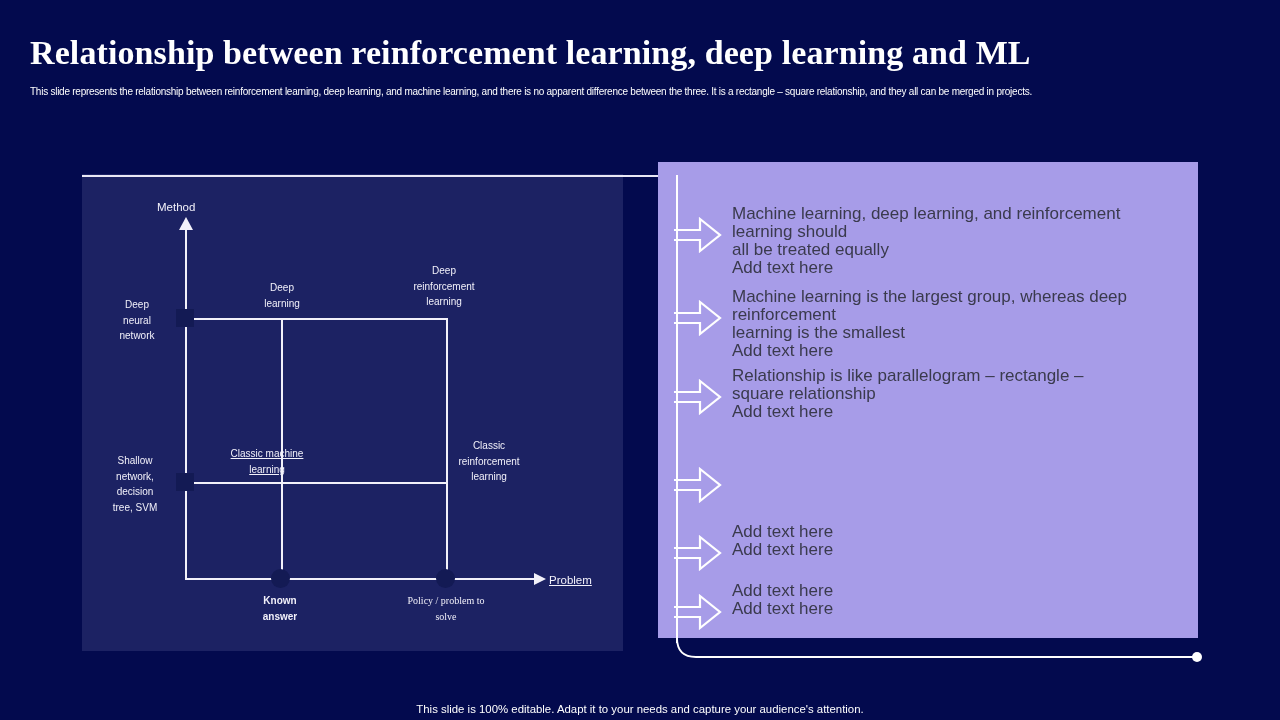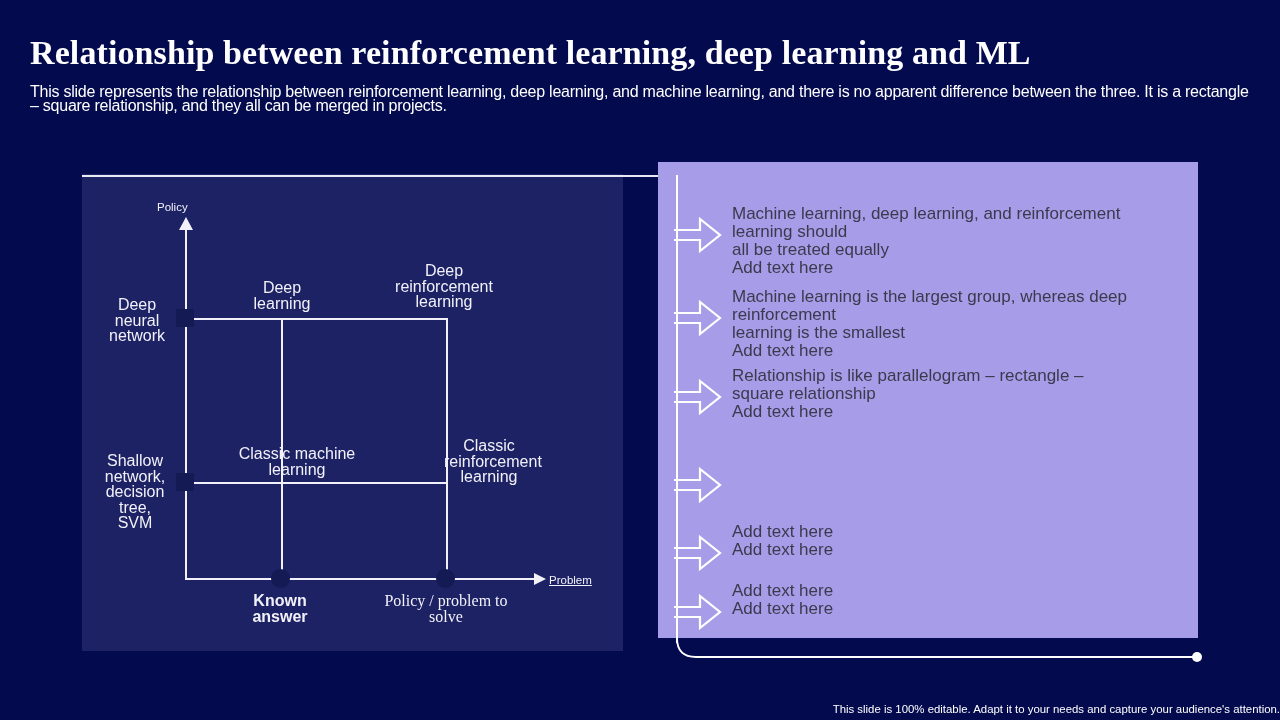--- a/index.html
+++ b/index.html
@@ -31,21 +31,21 @@
     letter-spacing: .1px;
     color: #ffffff;
     white-space: nowrap;
   }
 
   #slide-subtitle {
     position: absolute;
     left: 30px;
     top: 85px;
     width: 1220px;
-    font-size: 16px;
+    font-size: 10px;
     line-height: 14px;
     color: #ffffff;
     letter-spacing: -0.25px;
   }
 
   
   #diagram-panel {
     position: absolute;
     left: 82px;
     top: 174px;
@@ -60,21 +60,21 @@
     left: 82px;
     top: 175px;
     width: 596px;
     height: 1.5px;
     background: #e9e8f5;
   }
 
   .diag-label {
     position: absolute;
     color: #f2f1fa;
-    font-size: 16px;
+    font-size: 10px;
     line-height: 15.5px;
     text-align: center;
     white-space: pre-line;
   }
 
   .axis-line  { position: absolute; background: #f2f1fa; }
   .grid-line  { position: absolute; background: #f2f1fa; }
 
   .marker-square {
     position: absolute;
@@ -172,39 +172,39 @@
     height: 70px;
     pointer-events: none;
   }
 
   
   #footer-note {
     position: absolute;
     left: 0;
     top: 701px;
     width: 1280px;
-    text-align: right;
+    text-align: center;
     font-size: 11.4px;
     line-height: 16px;
     color: #ffffff;
   }
 </style>
 </head>
 <body>
 
 <div id="slide-title">Relationship between reinforcement learning, deep learning and ML</div>
 
 <div id="slide-subtitle">This slide represents the relationship between reinforcement learning, deep learning, and machine learning, and there is no apparent difference between the three. It is a rectangle – square relationship, and they all can be merged in projects.</div>
 
 <div id="diagram-panel"></div>
 <div id="top-rule"></div>
 
 <div class="axis-line" style="left:185px; top:228px; width:1.5px; height:352px;"></div>
 <div class="arrow-head-up" style="left:179px; top:217px;"></div>
-<div class="axis-name" style="left:157px; top:200px;">Policy</div>
+<div class="axis-name" style="left:157px; top:200px;">Method</div>
 
 <div class="axis-line" style="left:185px; top:578px; width:352px; height:1.5px;"></div>
 <div class="arrow-head-right" style="left:534px; top:573px;"></div>
 <div class="axis-name" style="left:549px; top:573px;text-decoration:underline;">Problem</div>
 
 <div class="grid-line" style="left:186px; top:318px; width:261px; height:1.5px;"></div>
 <div class="grid-line" style="left:186px; top:482px; width:261px; height:1.5px;"></div>
 <div class="grid-line" style="left:281px; top:318px; width:1.5px; height:261px;"></div>
 <div class="grid-line" style="left:446px; top:318px; width:1.5px; height:261px;"></div>
 
@@ -225,21 +225,21 @@
 
 <div class="marker-circle" style="left:436px; top:569px;"></div>
 <div class="diag-label" style="left:382px; top:593px; width:128px;font-family:Liberation Serif, serif;">Policy / problem  to
 solve</div>
 
 <div class="diag-label" style="left:244px; top:280px; width:76px;">Deep
 learning</div>
 <div class="diag-label" style="left:392px; top:263px; width:104px;">Deep
 reinforcement
 learning</div>
-<div class="diag-label" style="left:236px; top:446px; width:122px;">Classic machine
+<div class="diag-label" style="left:206px; top:446px; width:122px;text-decoration:underline;">Classic machine
 learning</div>
 <div class="diag-label" style="left:444px; top:438px; width:90px;">Classic
 reinforcement
 learning</div>
 
 <div id="notes-panel"></div>
 <div id="spine"></div>
 
 <div id="bullet-list">
 

